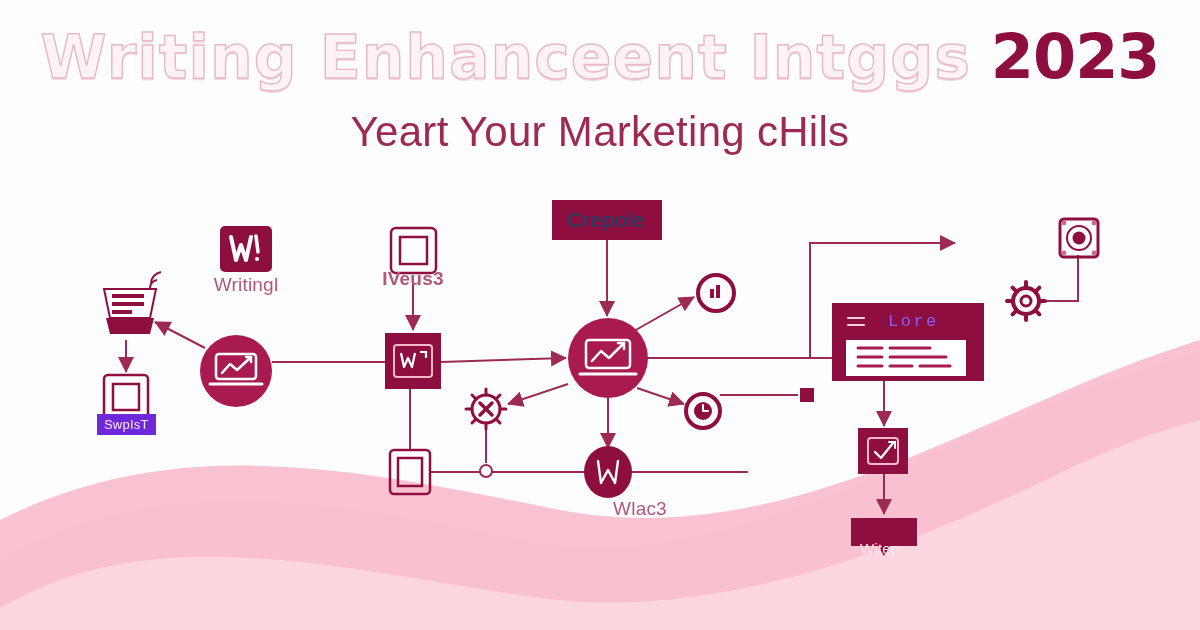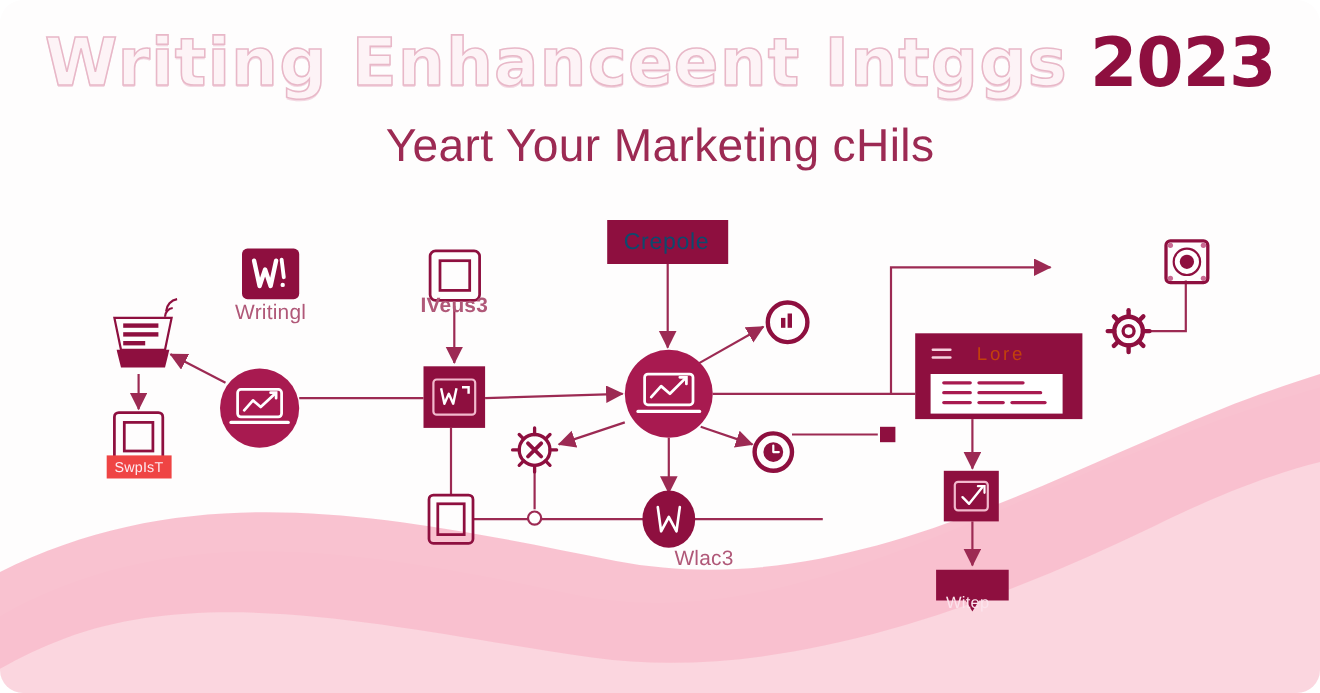--- a/index.html
+++ b/index.html
@@ -12,21 +12,20 @@
     background: #ffffff;
     font-family: "Liberation Sans", sans-serif;
     overflow: hidden;
   }
   #stage {
     position: relative;
     width: 1200px;
     height: 630px;
     background: #fefdfd;
     overflow: hidden;
-    border-radius: 21px;
   }
   
   #wave-layer {
     position: absolute;
     left: 0; top: 0;
     width: 1200px; height: 630px;
     z-index: 0;
     pointer-events: none;
   }
   
@@ -91,40 +90,40 @@
     white-space: nowrap;
     color: #b05878;
     font-size: 19px;
     letter-spacing: 0.2px;
   }
   .chip-label {
     position: absolute;
     z-index: 6;
     font-family: "Liberation Sans", sans-serif;
     color: #fde9f0;
-    background: #ef4444;
+    background: #6d28d9;
     font-size: 13px;
     padding: 3px 7px;
     white-space: nowrap;
     letter-spacing: 0.2px;
   }
   .box-label {
     position: absolute;
     z-index: 6;
     font-family: "Liberation Sans", sans-serif;
     color: #0c4a6e;
     font-size: 21px;
     white-space: nowrap;
     letter-spacing: 0.6px;
   }
   .panel-title {
     position: absolute;
     z-index: 6;
-    font-family: Liberation Sans, sans-serif;
-    color: #c2410c;
+    font-family: Liberation Mono, monospace;
+    color: #8b5cf6;
     font-size: 17px;
     letter-spacing: 2.5px;
     white-space: nowrap;
   }
   .tag-label {
     position: absolute;
     z-index: 6;
     font-family: "Liberation Sans", sans-serif;
     color: #fce3ec;
     font-size: 15px;

